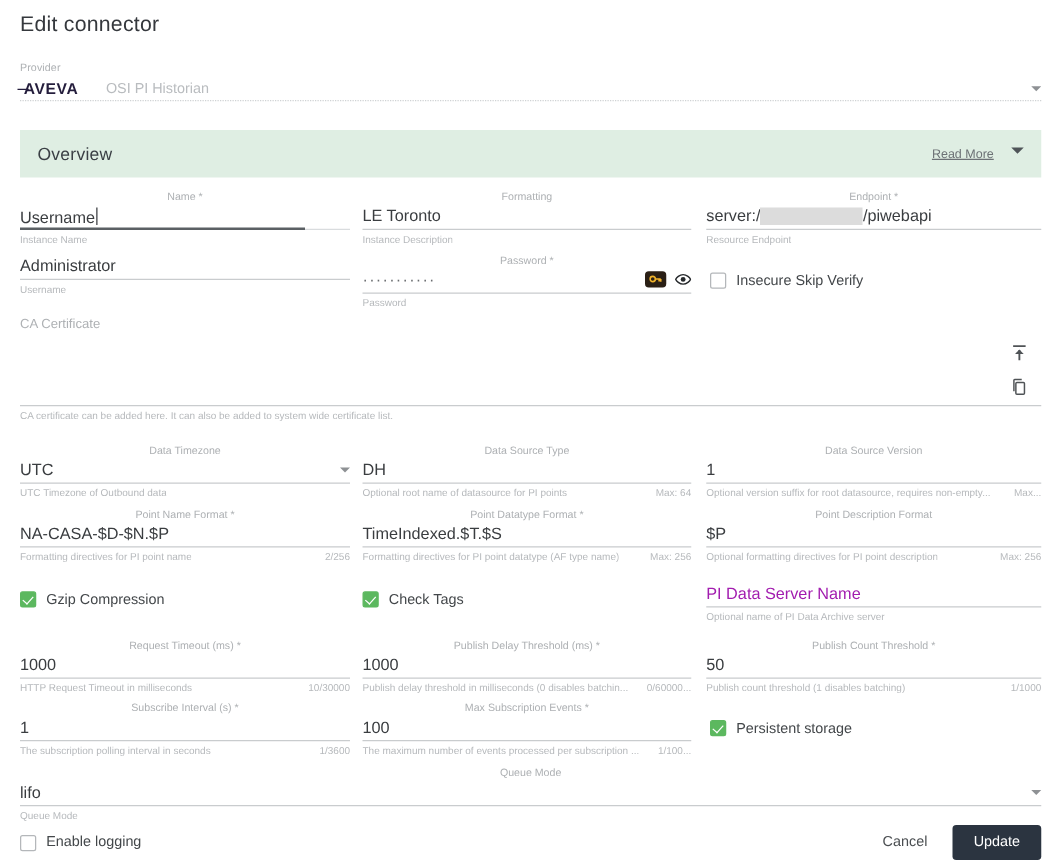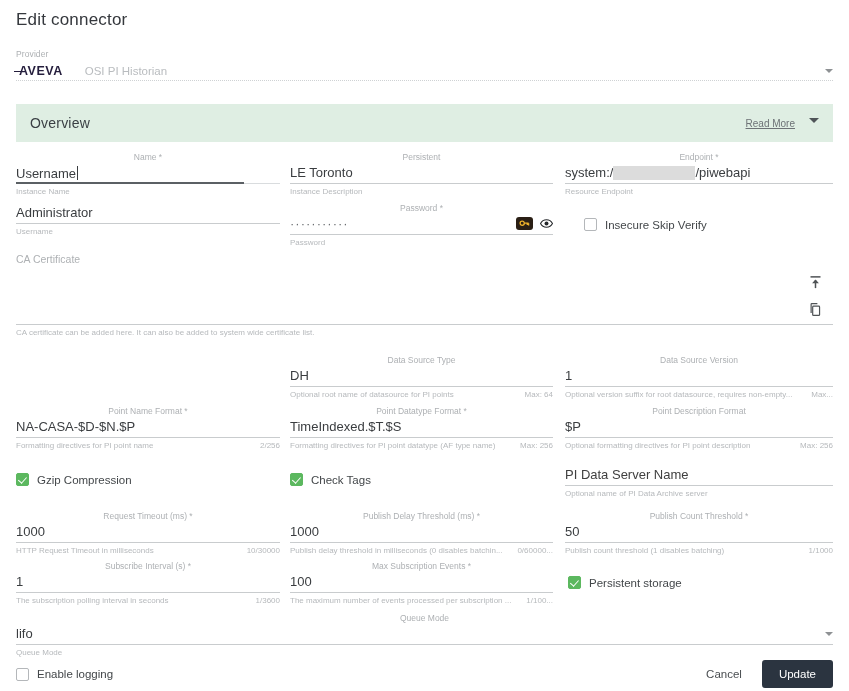--- a/index.html
+++ b/index.html
@@ -166,34 +166,34 @@
         <span class="caret-text"></span>
       <span class="underline-rest"></span>
     </div>
     <div class="f-hint">
       <span class="hint-text">Instance Name</span>
       <span class="hint-count"></span>
     </div>
   </div>
 
   <div class="field" style="left:290px; top:152px; width:263px;">
-    <div class="f-label">Persistent</div>
+    <div class="f-label">Formatting</div>
     <div class="f-input">
       <span>LE Toronto</span>
     </div>
     <div class="f-hint">
       <span class="hint-text">Instance Description</span>
       <span class="hint-count"></span>
     </div>
   </div>
 
   <div class="field" style="left:565px; top:152px; width:268px;">
     <div class="f-label">Endpoint *</div>
     <div class="f-input">
-      <span>system:/</span>
+      <span>server:/</span>
         <span class="redact"></span>
         <span>/piwebapi</span>
     </div>
     <div class="f-hint">
       <span class="hint-text">Resource Endpoint</span>
       <span class="hint-count"></span>
     </div>
   </div>
 
   <div class="field" style="left:16px; top:203px; width:264px;">
@@ -222,21 +222,21 @@
           <circle cx="12" cy="12" r="3.6" fill="#26292c"></circle>
         </svg>
       </span>
     </div>
     <div class="f-hint">
       <span class="hint-text">Password</span>
       <span class="hint-count"></span>
     </div>
   </div>
 
-  <div class="cb-row" style="left:584px; top:218px;">
+  <div class="cb-row" style="left:568px; top:218px;">
     <span class="cb"></span>
     <span class="cb-label">Insecure Skip Verify</span>
   </div>
 
   <div class="ca-block">
     <div class="ca-label">CA Certificate</div>
     <div class="ca-area">
       <span class="ca-icon" style="top:9px;">
         <svg width="15" height="17" viewBox="0 0 24 24">
           <path d="M4 3 H20" stroke="#4f5356" stroke-width="2.4" fill="none"></path>
@@ -247,20 +247,31 @@
       <span class="ca-icon" style="top:36px;">
         <svg width="15" height="17" viewBox="0 0 24 24">
           <rect x="7.5" y="6.5" width="11" height="15" rx="1.3" fill="none" stroke="#4f5356" stroke-width="1.9"></rect>
           <path d="M5 17.5 V3.5 A1 1 0 0 1 6 2.5 H15" fill="none" stroke="#4f5356" stroke-width="1.9"></path>
         </svg>
       </span>
     </div>
     <div class="ca-hint">CA certificate can be added here. It can also be added to system wide certificate list.</div>
   </div>
 
+  <div class="field" style="left:16px; top:355px; width:264px;">
+    <div class="f-label">Data Timezone</div>
+    <div class="f-input">
+      <span>UTC</span>
+      <span class="sel-caret"></span>
+    </div>
+    <div class="f-hint">
+      <span class="hint-text">UTC Timezone of Outbound data</span>
+      <span class="hint-count"></span>
+    </div>
+  </div>
 
   <div class="field" style="left:290px; top:355px; width:263px;">
     <div class="f-label">Data Source Type</div>
     <div class="f-input">
       <span>DH</span>
     </div>
     <div class="f-hint">
       <span class="hint-text">Optional root name of datasource for PI points</span>
       <span class="hint-count">Max: 64</span>
     </div>
@@ -314,21 +325,21 @@
     <span class="cb checked"></span>
     <span class="cb-label">Gzip Compression</span>
   </div>
 
   <div class="cb-row" style="left:290px; top:473px;">
     <span class="cb checked"></span>
     <span class="cb-label">Check Tags</span>
   </div>
 
   <div class="field" style="left:565px; top:465px; width:268px;">
-    <div class="f-input" style="color:#404040;">
+    <div class="f-input" style="color:#a21caf;">
       <span>PI Data Server Name</span>
     </div>
     <div class="f-hint">
       <span class="hint-text">Optional name of PI Data Archive server</span>
       <span class="hint-count"></span>
     </div>
   </div>
 
   <div class="field" style="left:16px; top:511px; width:264px;">
     <div class="f-label">Request Timeout (ms) *</div>

